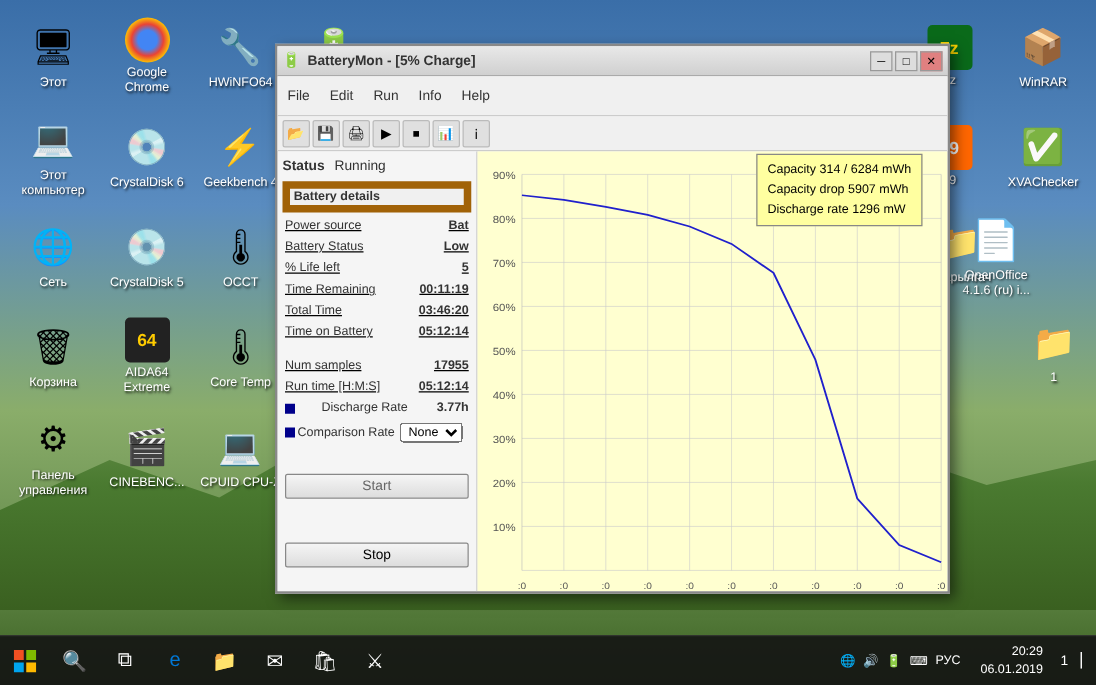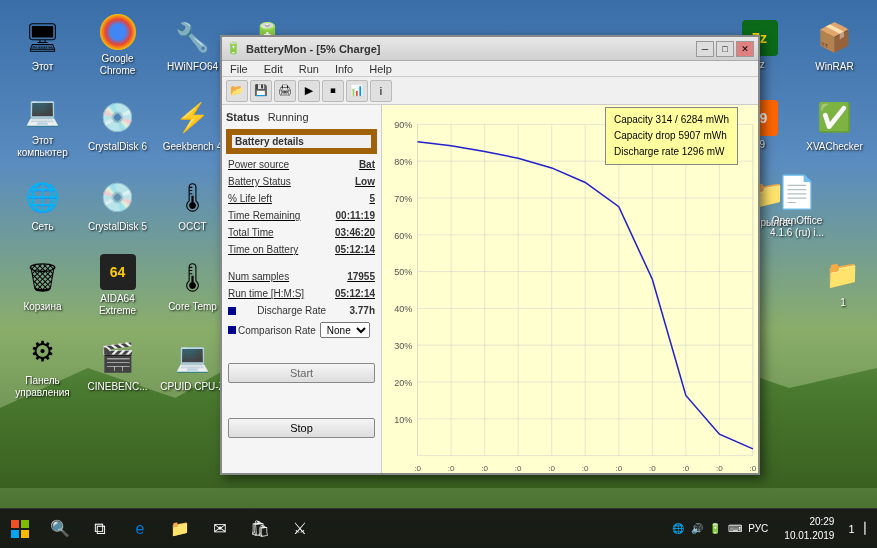--- a/index.html
+++ b/index.html
@@ -139,21 +139,21 @@
       width: 18px; height: 16px;
       background: #ddd;
       border: 1px solid #999;
       display: flex; align-items: center; justify-content: center;
       font-size: 9px;
       cursor: pointer;
     }
     .win-btn.close { background: #e08080; }
     .win-menubar {
       background: #f0f0f0;
-      height: 16px;
+      height: 32px;
       display: flex;
       align-items: center;
       padding: 0 4px;
       gap: 8px;
       border-bottom: 1px solid #ccc;
       flex-shrink: 0;
     }
     .menu-item {
       font-size: 11px;
       color: #333;
@@ -591,18 +591,18 @@
     <div class="taskbar-spacer"></div>
     <div class="taskbar-tray">
       <span>🌐</span>
       <span>🔊</span>
       <span>🔋</span>
       <span>⌨</span>
       <span>РУС</span>
     </div>
     <div class="taskbar-clock">
       <div>20:29</div>
-      <div>10.01.2019</div>
+      <div>06.01.2019</div>
     </div>
     <div style="color:white;padding:0 6px;font-size:11px;">1</div>
     <div style="color:white;padding:0 4px;">▏</div>
   </div>
 </div>
 
 </body></html>

